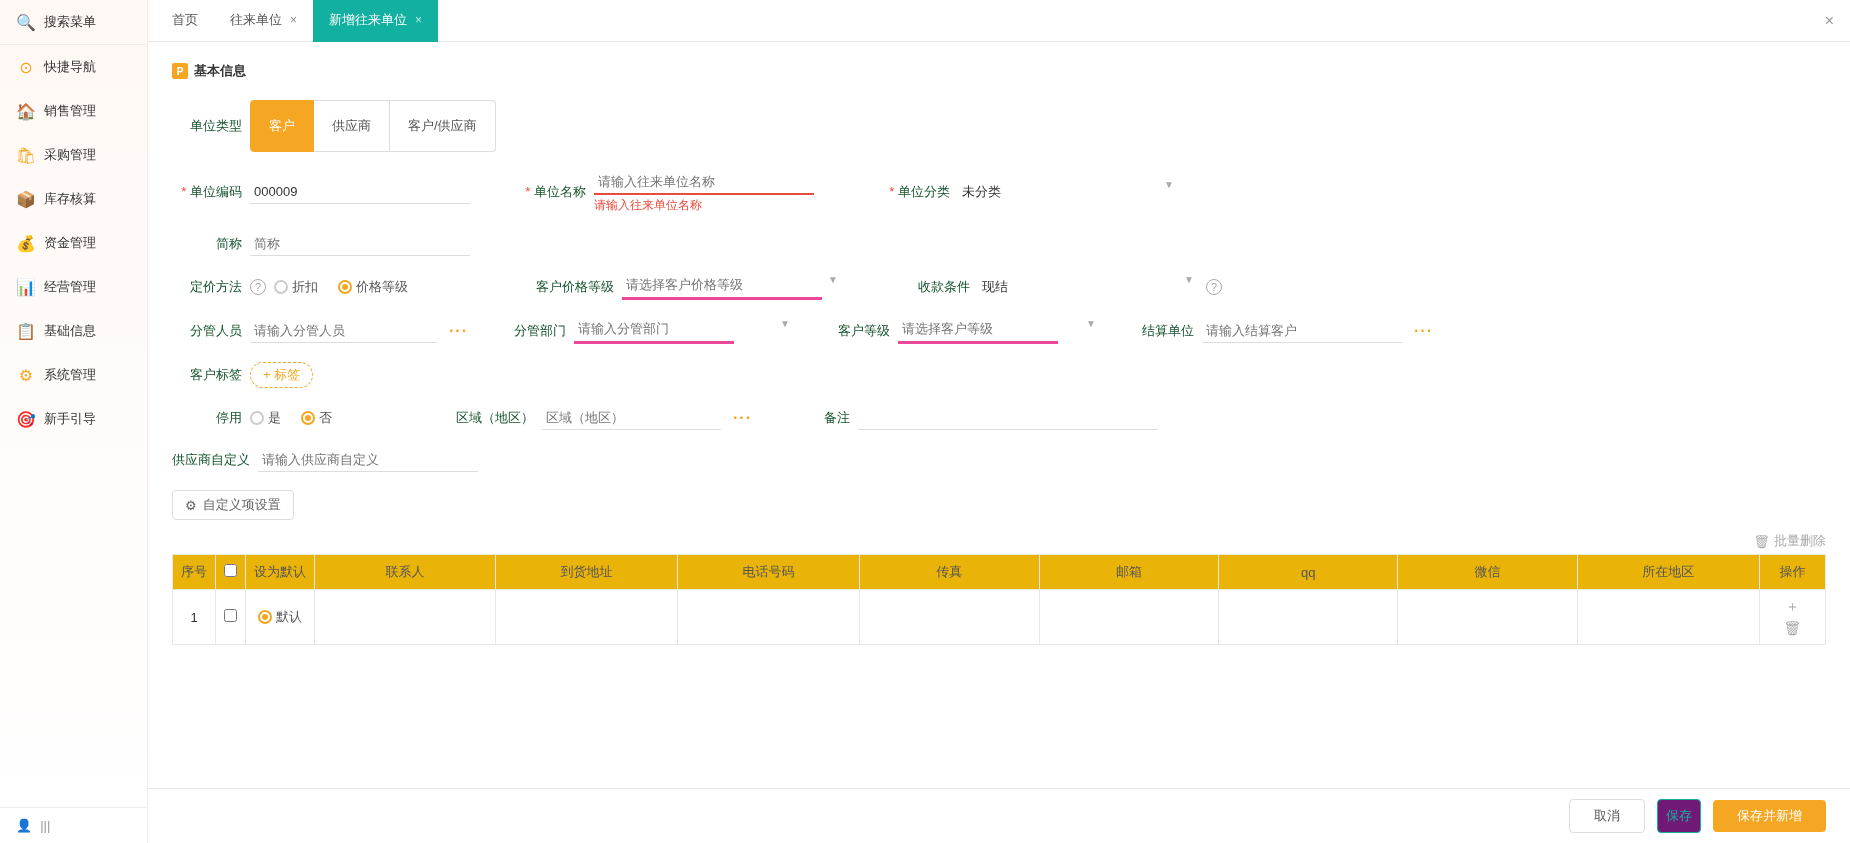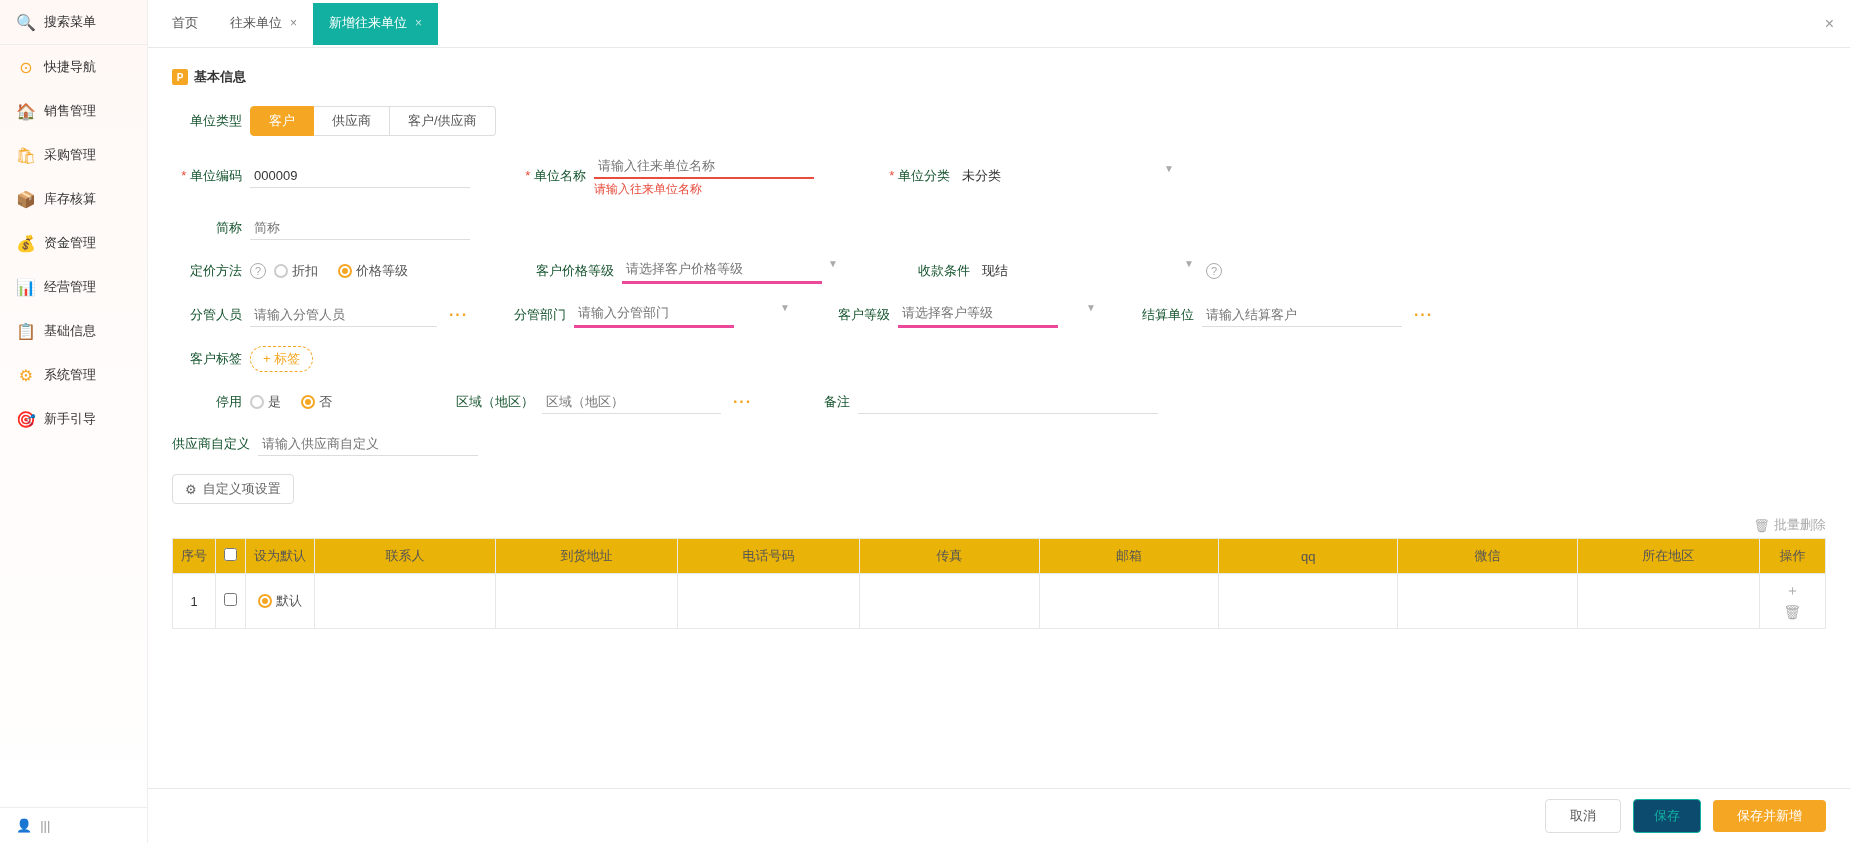--- a/index.html
+++ b/index.html
@@ -44,21 +44,21 @@
       flex-direction: column;
       overflow: hidden;
     }
 
     
     .tab-bar {
       background: #fff;
       display: flex;
       align-items: center;
       border-bottom: 1px solid #e8e8e8;
-      height: 48px;
+      height: 42px;
       padding: 0 8px;
       flex-shrink: 0;
     }
     .tab-item {
       padding: 0 16px;
       height: 42px;
       display: flex;
       align-items: center;
       gap: 8px;
       cursor: pointer;
@@ -233,21 +233,21 @@
       border-radius: 50%;
       background: #f5a623;
     }
 
     
     .type-btn-group {
       display: flex;
       gap: 0;
     }
     .type-btn {
-      padding: 5px 18px;
+      padding: 16px 18px;
       border: 1px solid #ddd;
       background: #fff;
       font-size: 13px;
       color: #555;
       cursor: pointer;
     }
     .type-btn.active {
       background: #f5a623;
       color: #fff;
       border-color: #f5a623;
@@ -365,24 +365,24 @@
     .btn-cancel {
       padding: 7px 24px;
       border: 1px solid #ddd;
       border-radius: 4px;
       background: #fff;
       color: #555;
       font-size: 13px;
       cursor: pointer;
     }
     .btn-save {
-      padding: 7px 20px;
+      padding: 7px 8px;
       border: 1px solid #12b0a0;
       border-radius: 4px;
-      background: #0c4a6e;
+      background: #701a75;
       color: #12b0a0;
       font-size: 13px;
       cursor: pointer;
     }
     .btn-save-new {
       padding: 7px 24px;
       border: none;
       border-radius: 4px;
       background: #f5a623;
       color: #fff;

